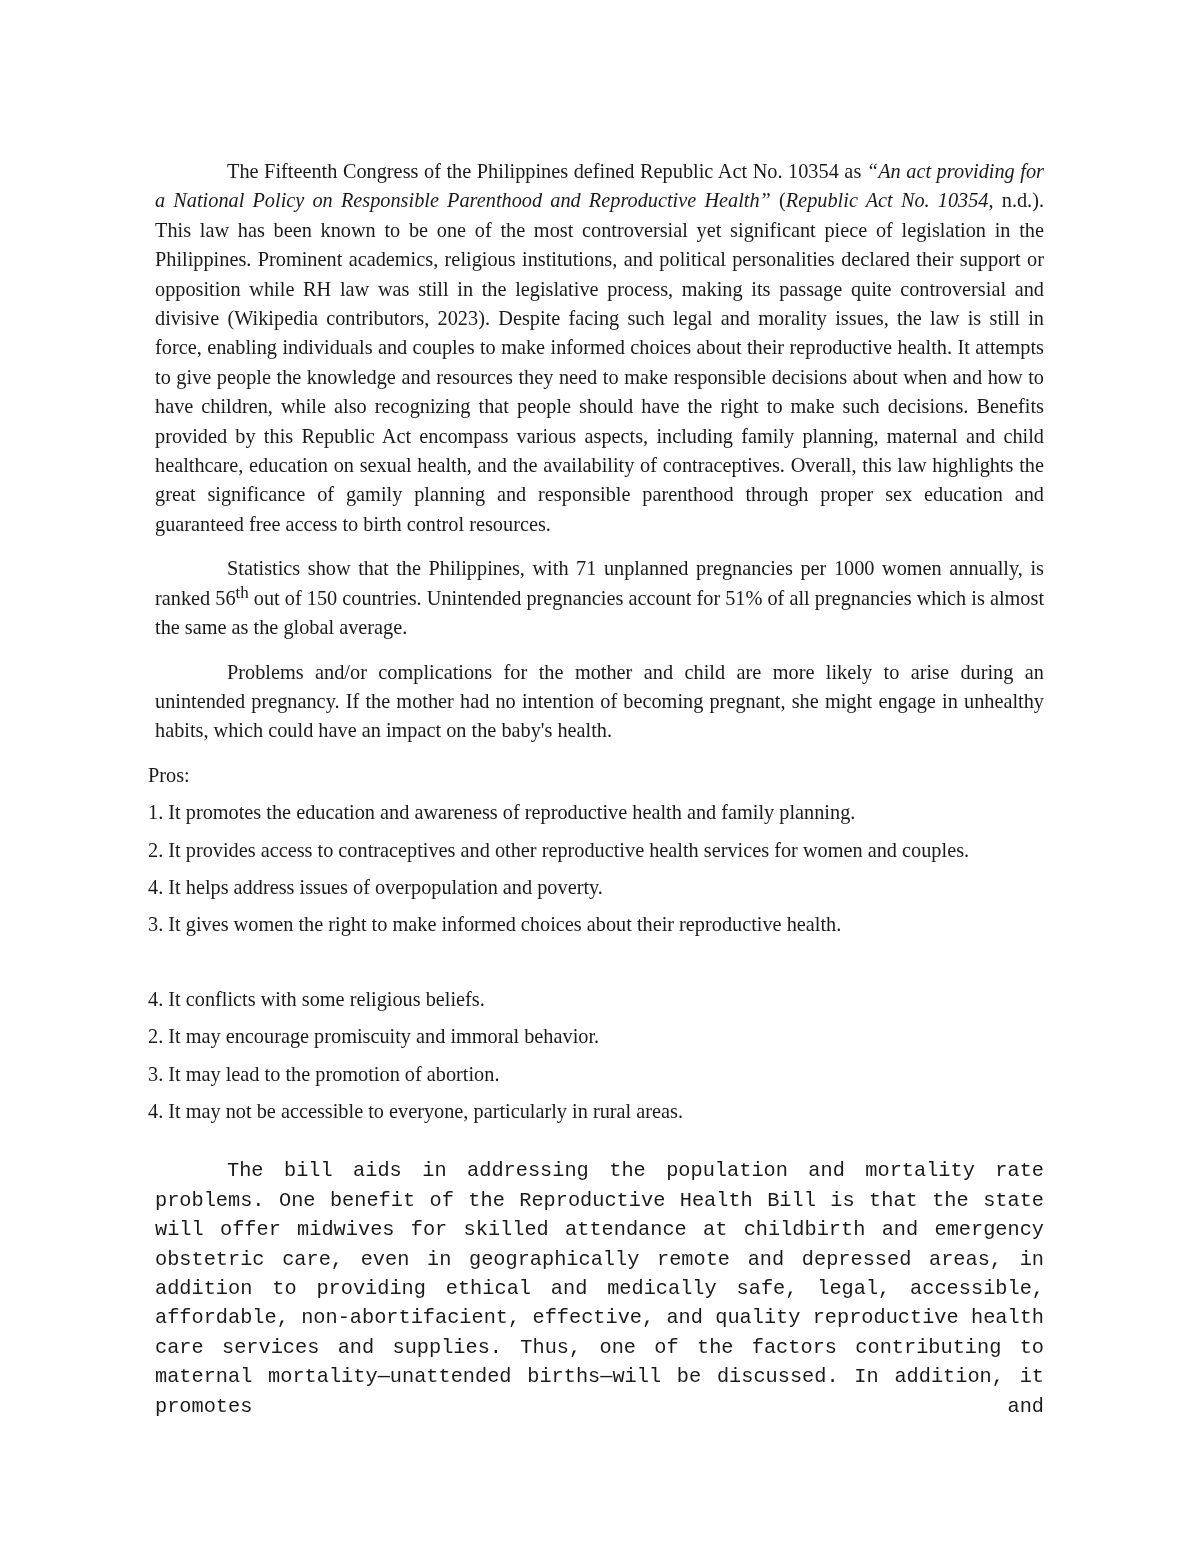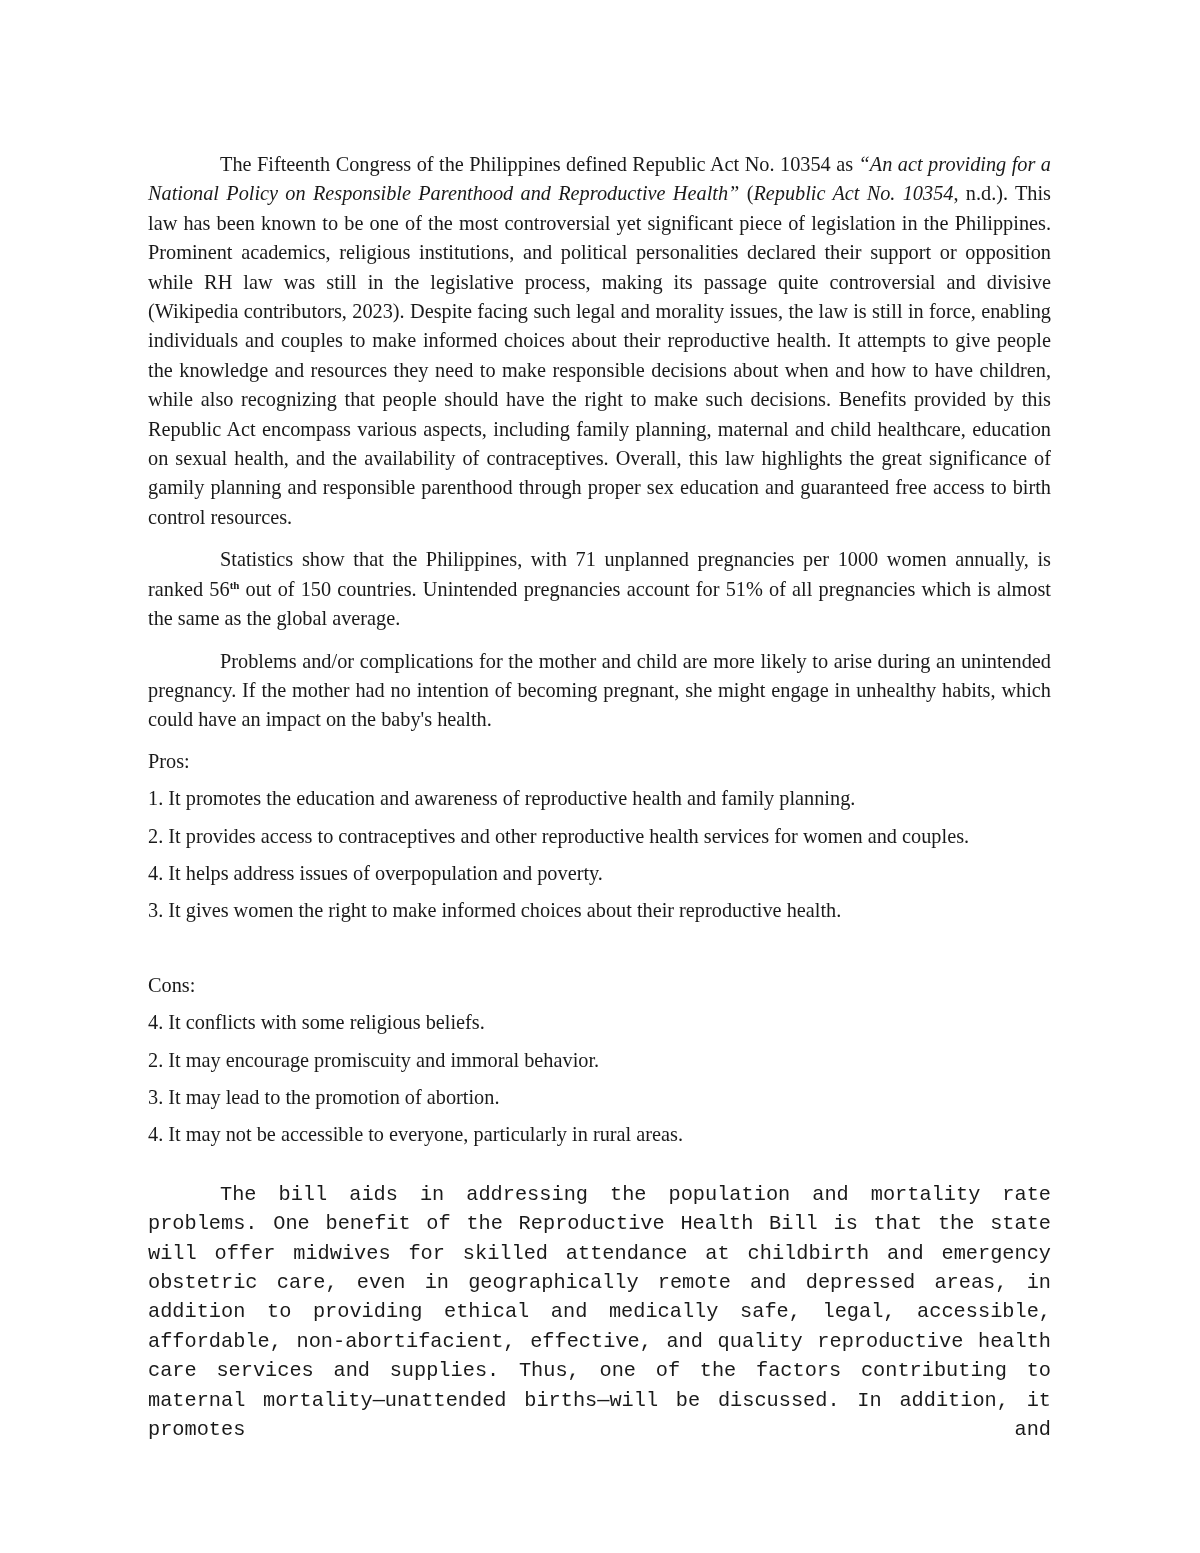--- a/index.html
+++ b/index.html
@@ -2,29 +2,29 @@
 <html><head>
 <meta charset="utf-8">
 <style>
   html, body { margin: 0; padding: 0; background: #ffffff; }
   body { width: 1200px; height: 1553px; overflow: hidden; position: relative; }
   .page {
     position: absolute; left: 140px; top: 142px; width: 919px;
     font-family: "Liberation Serif", "DejaVu Serif", serif;
     font-size: 20.3px; line-height: 29.4px; color: #1a1a1a;
   }
-  .para { margin: 8px; text-align: justify; text-indent: 72px; }
+  .para { margin: 15px; text-align: justify; text-indent: 72px; }
   .para + .para { margin-top: 13px; }
   .lastline { text-align-last: justify; font-family: Liberation Mono, monospace; }
   .list-block { margin-top: 12px; }
   .list-title, .list-item { margin: 8px; text-align: justify; }
   .spacer { height: 29px; }
   .after-list { margin-top: 30px; }
   em { font-style: italic; }
-  sup { font-size: 11px; line-height: 0; vertical-align: 7px; font-weight: bold; }
+  sup { font-size: 17px; line-height: 0; vertical-align: 7px; }
 </style>
 </head>
 <body>
 
 <div class="page">
 
   <p class="para"><span>The Fifteenth Congress of the Philippines defined Republic Act No. 10354 as </span><em>“An act providing for a National Policy on Responsible Parenthood and Reproductive Health”</em><span> (</span><em>Republic Act No. 10354</em><span>, n.d.). This law has been known to be one of the most controversial yet significant piece of legislation in the Philippines. Prominent academics, religious institutions, and political personalities declared their support or opposition while RH law was still in the legislative process, making its passage quite controversial and divisive (Wikipedia contributors, 2023). Despite facing such legal and morality issues, the law is still in force, enabling individuals and couples to make informed choices about their reproductive health. It attempts to give people the knowledge and resources they need to make responsible decisions about when and how to have children, while also recognizing that people should have the right to make such decisions. Benefits provided by this Republic Act encompass various aspects, including family planning, maternal and child healthcare, education on sexual health, and the availability of contraceptives. Overall, this law highlights the great significance of gamily planning and responsible parenthood through proper sex education and guaranteed free access to birth control resources.</span></p>
 
   <p class="para"><span>Statistics show that the Philippines, with 71 unplanned pregnancies per 1000 women annually, is ranked 56</span><sup>th</sup><span> out of 150 countries. Unintended pregnancies account for 51% of all pregnancies which is almost the same as the global average.</span></p>
 
@@ -34,21 +34,20 @@
     <p class="list-title">Pros:</p>
     <p class="list-item">1. It promotes the education and awareness of reproductive health and family planning.</p>
     <p class="list-item">2. It provides access to contraceptives and other reproductive health services for women and couples.</p>
     <p class="list-item">4. It helps address issues of overpopulation and poverty.</p>
     <p class="list-item">3. It gives women the right to make informed choices about their reproductive health.</p>
   </div>
 
   <div class="spacer"></div>
 
   <div>
-    <p class="list-title">Cons:</p>
     <p class="list-item">4. It conflicts with some religious beliefs.</p>
     <p class="list-item">2. It may encourage promiscuity and immoral behavior.</p>
     <p class="list-item">3. It may lead to the promotion of abortion.</p>
     <p class="list-item">4. It may not be accessible to everyone, particularly in rural areas.</p>
   </div>
 
   <p class="para after-list lastline">The bill aids in addressing the population and mortality rate problems. One benefit of the Reproductive Health Bill is that the state will offer midwives for skilled attendance at childbirth and emergency obstetric care, even in geographically remote and depressed areas, in addition to providing ethical and medically safe, legal, accessible, affordable, non-abortifacient, effective, and quality reproductive health care services and supplies. Thus, one of the factors contributing to maternal mortality—unattended births—will be discussed. In addition, it promotes and</p>
 
 </div>
 

